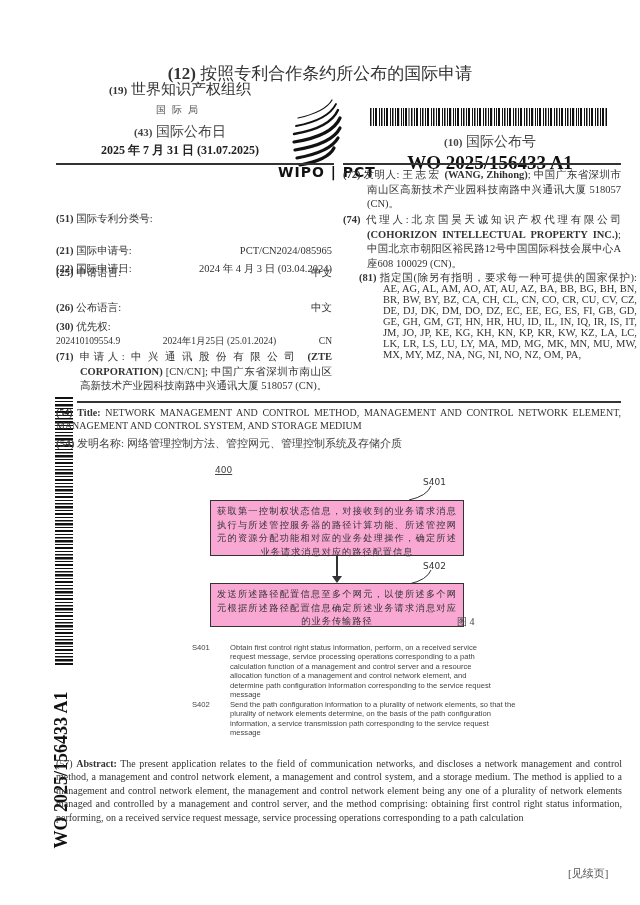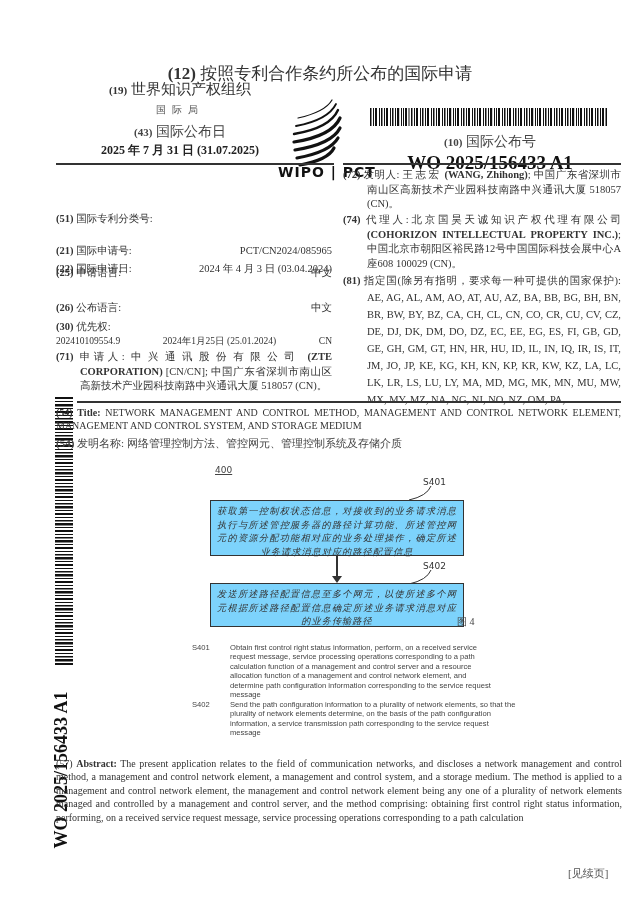--- a/index.html
+++ b/index.html
@@ -43,21 +43,21 @@
   .title-cn b { font-weight: bold; }
 
   
   .side-barcode { left: 55px; top: 397px; width: 18px; height: 268px; }
   .side-pubno { left: 46px; top: 680px; width: 30px; height: 180px; }
   .side-pubno span { position: absolute; left: 50%; top: 50%; transform: translate(-50%, -50%) rotate(-90deg); white-space: nowrap; font-size: 18px; font-weight: bold; color: #111; }
 
   
   .fig-ref { left: 215px; top: 465px; font-family: "DejaVu Sans", sans-serif; font-size: 9px; text-decoration: underline; color: #444; }
   .step-label { font-family: "DejaVu Sans", sans-serif; font-size: 9px; color: #333; }
-  .box { border: 1.3px solid #333; background: #7dd3fc; font-size: 9.2px; line-height: 13.5px; color: #333; padding: 4px 6px; text-align: justify; text-align-last: center; letter-spacing: 1px; font-style: italic; }
+  .box { border: 1.3px solid #333; background: #f9a8d4; font-size: 9.2px; line-height: 13.5px; color: #333; padding: 4px 6px; text-align: justify; text-align-last: center; letter-spacing: 1px; }
   .box1 { left: 210px; top: 500px; width: 254px; height: 56px; }
   .box2 { left: 210px; top: 583px; width: 254px; height: 44px; }
   .arrow-line { left: 336px; top: 556px; width: 1.5px; height: 22px; background: #333; }
   .arrow-head { left: 332px; top: 576px; width: 0; height: 0; border-left: 5px solid transparent; border-right: 5px solid transparent; border-top: 7px solid #333; }
   .fig-no { left: 457px; top: 615px; font-size: 10px; color: #444; }
 
   .legend { left: 192px; width: 340px; font-family: "Liberation Sans", sans-serif; font-size: 7.6px; line-height: 9.4px; color: #444; }
   .legend .lbl { position: absolute; left: 0; top: 0; }
   .legend .txt { margin-left: 38px; }
 
@@ -243,21 +243,21 @@
   <span style="letter-spacing:2px">王志宏</span>
   <span class="bold">(WANG, Zhihong)</span><span>; 中国广东省深圳市南山区高新技术产业园科技南路中兴通讯大厦 518057 (CN)。</span>
 </div>
 
 <div class="abs right-block hang" style="top:213px;">
   <span class="num">(74)</span>
   <span>代理人:</span><span>北京国昊天诚知识产权代理有限公司</span>
   <span class="bold">(COHORIZON INTELLECTUAL PROPERTY INC.)</span><span>; 中国北京市朝阳区裕民路12号中国国际科技会展中心A座608 100029 (CN)。</span>
 </div>
 
-<div class="abs right-block hang" style="top:272px;line-height:17px;">
+<div class="abs right-block hang" style="top:272px;line-height:11px;margin-left:16px;">
   <span class="num">(81)</span>
   <span>指定国(除另有指明，要求每一种可提供的国家保护):</span>
   <span>AE, AG, AL, AM, AO, AT, AU, AZ, BA, BB, BG, BH, BN, BR, BW, BY, BZ, CA, CH, CL, CN, CO, CR, CU, CV, CZ, DE, DJ, DK, DM, DO, DZ, EC, EE, EG, ES, FI, GB, GD, GE, GH, GM, GT, HN, HR, HU, ID, IL, IN, IQ, IR, IS, IT, JM, JO, JP, KE, KG, KH, KN, KP, KR, KW, KZ, LA, LC, LK, LR, LS, LU, LY, MA, MD, MG, MK, MN, MU, MW, MX, MY, MZ, NA, NG, NI, NO, NZ, OM, PA,</span>
 </div>
 
 <svg class="abs side-barcode" viewBox="0 0 18 268" preserveAspectRatio="none">
   <g fill="#111">
     <rect x="0" y="0" width="18" height="2"></rect>
       <rect x="0" y="4" width="18" height="1"></rect>
       <rect x="0" y="7" width="18" height="2.5"></rect>

